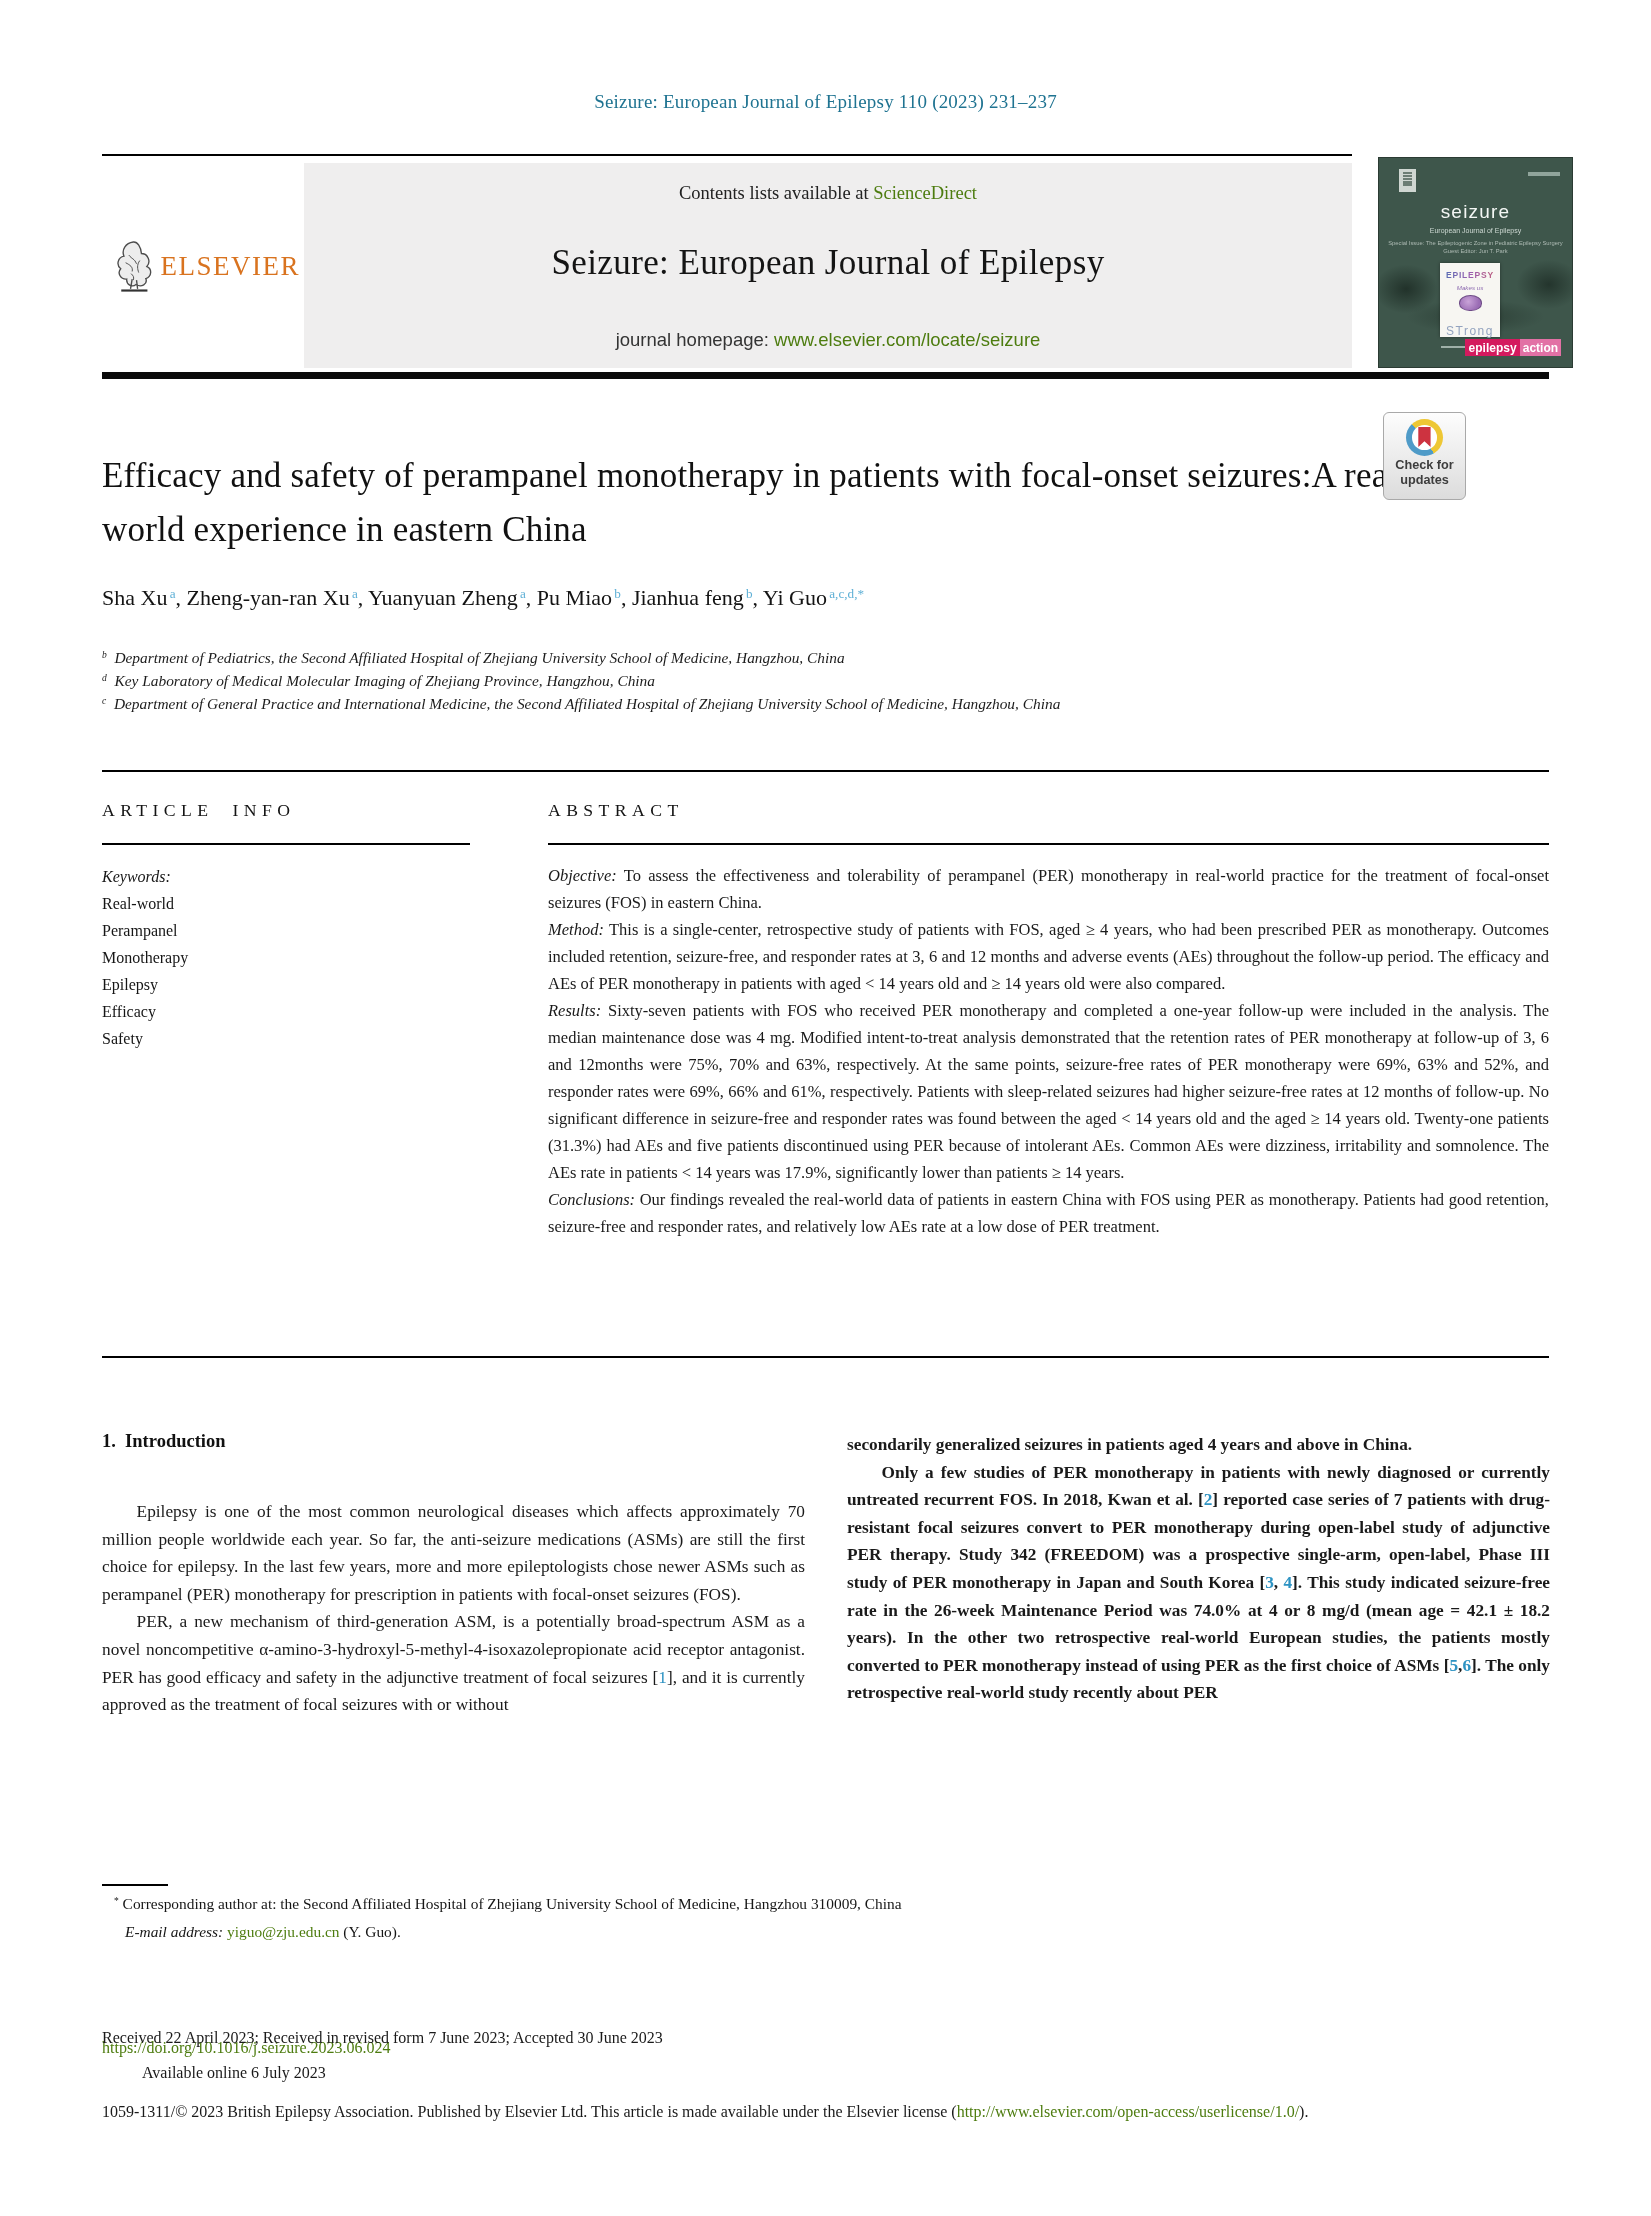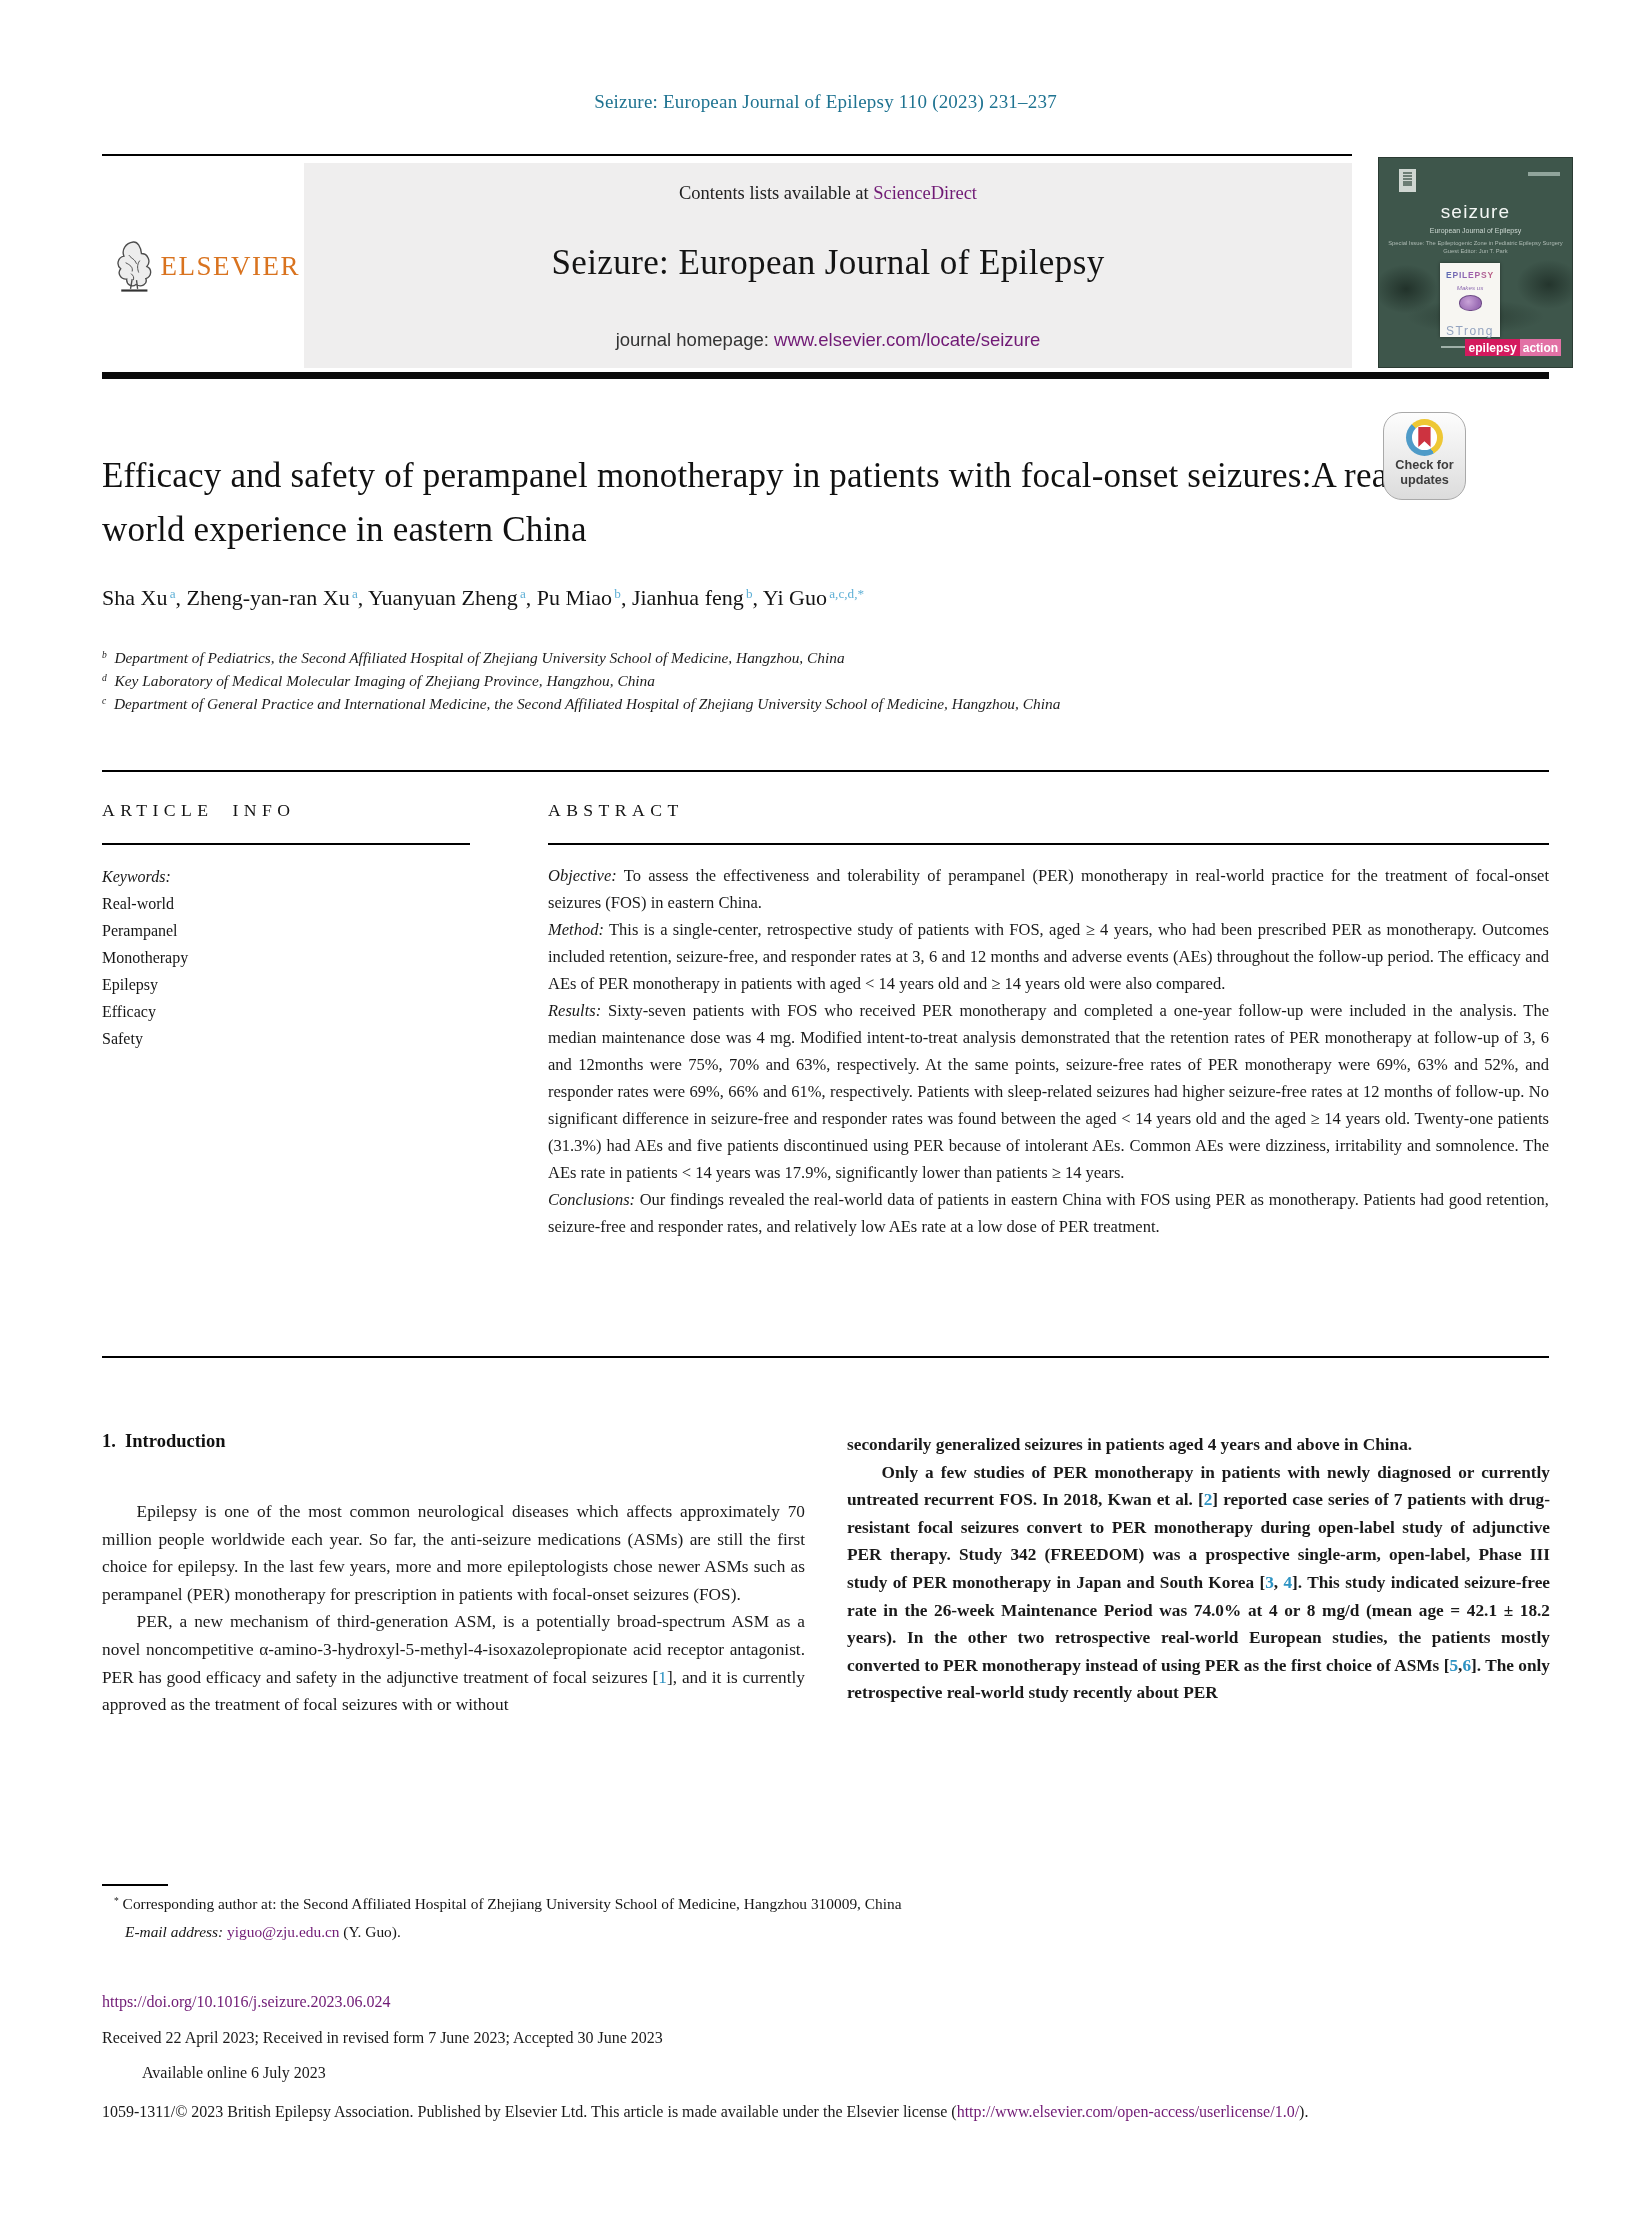--- a/index.html
+++ b/index.html
@@ -2,21 +2,21 @@
 <html style="font-size:12.3px"><head>
 <meta charset="utf-8">
 <style>
   * { margin:0; padding:0; box-sizing:border-box; }
   html,body { background:#ffffff; }
   body {
     width:1651px; height:2216px; position:relative;
     font-family:"Liberation Serif","DejaVu Serif",serif;
     color:#161616;
   }
-  .link { color:#701a75; cursor:pointer; text-decoration:none; }
+  .link { color:#4d7c0f; cursor:pointer; text-decoration:none;margin-top:46px; }
   .it { font-style:italic; }
   sup.sup { font-size:0.62em; line-height:0; position:relative; top:-0.5em; vertical-align:baseline; }
   .ref { color:#2e93c3; }
 
   
   .citation { position:absolute; top:91px; left:0; width:100%; text-align:center;
     font-size:19px; color:#1f7391; letter-spacing:0.2px; }
 
   
   .mast-topline { position:absolute; left:102px; top:154px; width:1250px; height:1.5px; background:#000; }
@@ -63,21 +63,21 @@
   .cb-left { background:#d41a5e; padding:1.5px 3.1px; }
   .cb-right { background:#e271a5; padding:1.5px 3.1px; }
 
   .thickbar { position:absolute; left:102px; top:372px; width:1447px; height:7px; background:#0a0a0a; }
 
   
   .title { position:absolute; left:102px; top:449px; width:1324px;
     font-size:35px; font-weight:400; line-height:54px; color:#111; letter-spacing:0.2px; }
 
   .updates { position:absolute; left:1383px; top:412px; width:83px; height:88px;
-    border:0.8px solid #a9a9a9; border-radius:19px;
+    border:0.8px solid #a9a9a9; border-radius:6px;
     background:linear-gradient(#fdfdfd,#dcdcdc); text-align:center; cursor:pointer; }
   .crossmark { position:relative; width:37px; height:37px; margin:6.2px auto 1.5px; }
   .cm-ring { position:absolute; left:0; top:0; width:37px; height:37px; border-radius:50%;
     background:conic-gradient(from 150deg, #4f9bc8 0 165deg, #eec734 165deg 360deg); }
   .cm-inner { position:absolute; left:6.2px; top:6.2px; width:24.6px; height:24.6px; border-radius:50%; background:#fff; }
   .cm-bookmark { position:absolute; left:12.3px; top:7.7px; width:12.3px; height:20px; background:#cd3340;
     clip-path:polygon(0 0,100% 0,100% 100%,50% 72%,0 100%); }
   .updates-text { font-family:"Liberation Sans","DejaVu Sans",sans-serif;
     font-size:12.7px; font-weight:bold; color:#3d3d3d; line-height:15.4px; }
 

